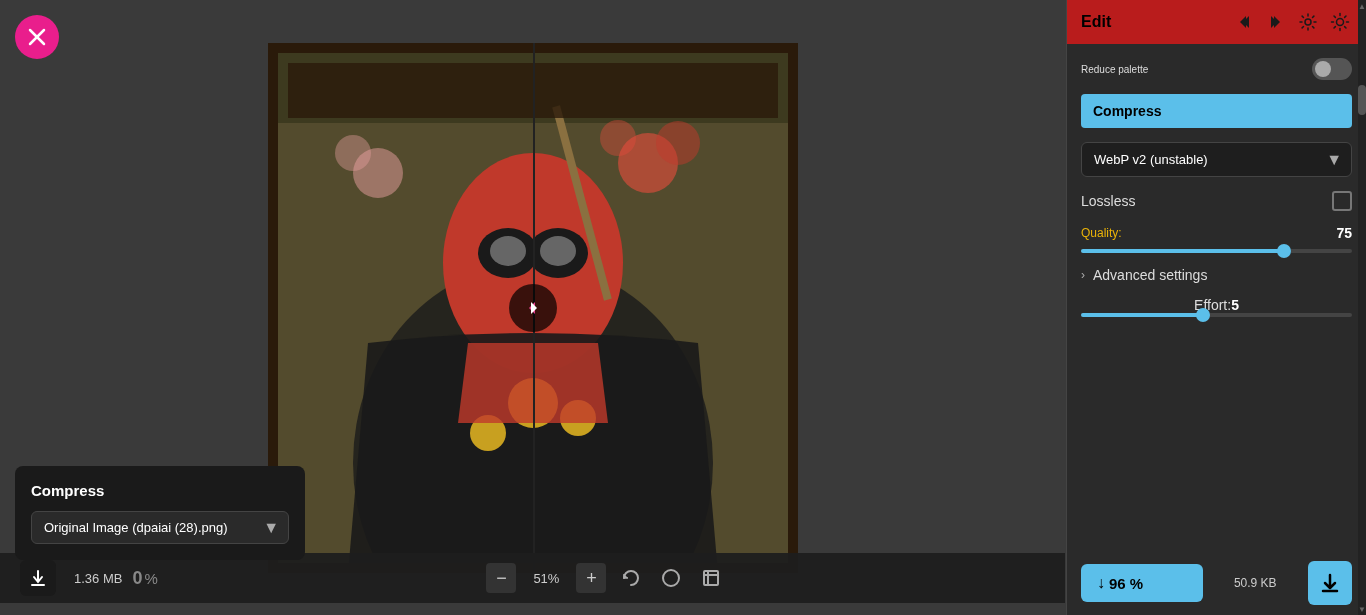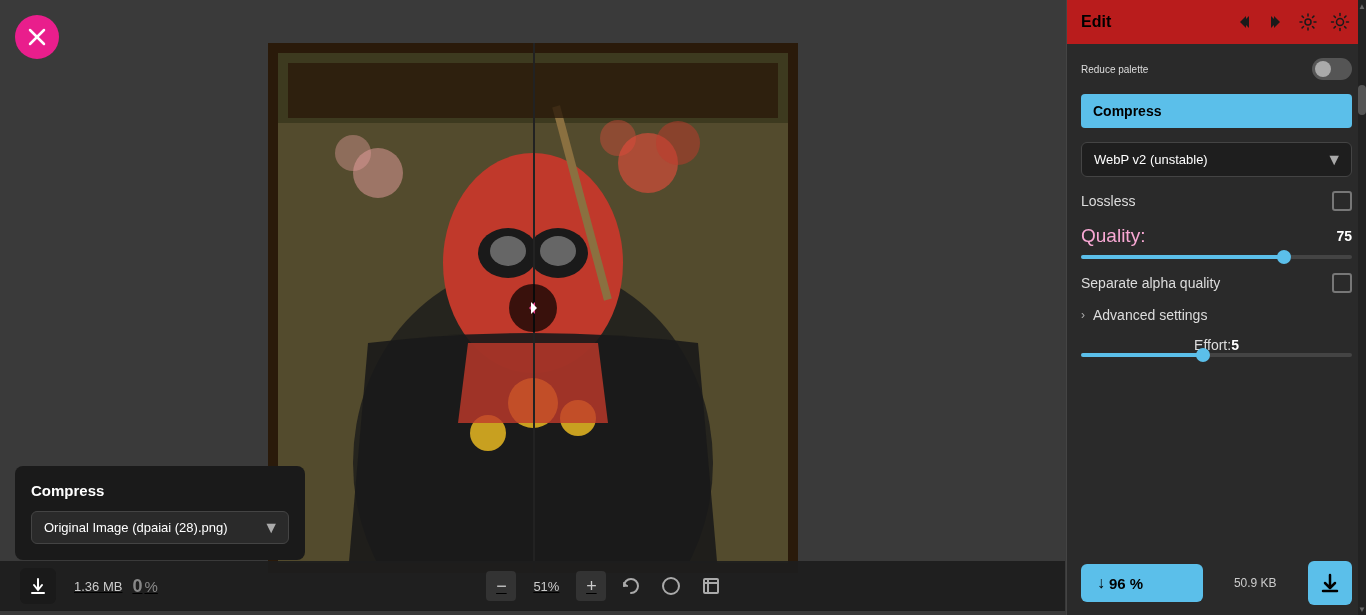--- a/index.html
+++ b/index.html
@@ -134,31 +134,30 @@
       right: 10px;
       top: 50%;
       transform: translateY(-50%);
       color: #aaa;
       pointer-events: none;
     }
 
     
     .bottom-bar {
       position: absolute;
-      bottom: 4px;
+      bottom: 12px;
       left: 0;
       width: 1065px;
       height: 50px;
       background: rgba(30,30,30,0.95);
       display: flex;
       align-items: center;
       gap: 10px;
       padding: 0 20px;
       z-index: 5;
-      text-decoration: underline;
     }
 
     .download-btn-small {
       width: 36px;
       height: 36px;
       background: #1a1a1a;
       border: none;
       border-radius: 6px;
       cursor: pointer;
       display: flex;
@@ -392,22 +391,22 @@
 
     
     .quality-row {
       display: flex;
       align-items: center;
       justify-content: space-between;
       margin-bottom: 8px;
     }
 
     .quality-label {
-      color: #f9a8d4;
-      font-size: 19px;
+      color: #eab308;
+      font-size: 12px;
     }
 
     .quality-value {
       color: #fff;
       font-size: 14px;
       font-weight: bold;
     }
 
     
     .slider-container {
@@ -735,24 +734,20 @@
       <span class="quality-value">75</span>
     </div>
 
     <div class="slider-container">
       <div class="slider">
         <div class="slider-fill" style="width:75%;"></div>
         <div class="slider-thumb" style="left:75%;right:auto;transform:translate(-50%,-50%);"></div>
       </div>
     </div>
 
-    <div class="alpha-row">
-      <span class="checkbox-label">Separate alpha quality</span>
-      <div class="checkbox-box"></div>
-    </div>
 
     <div class="advanced-row">
       <span class="advanced-chevron">›</span>
       <span class="advanced-label">Advanced settings</span>
     </div>
 
     <div class="effort-row">
       <span class="effort-label">Effort:</span>
       <span class="effort-value">5</span>
     </div>

